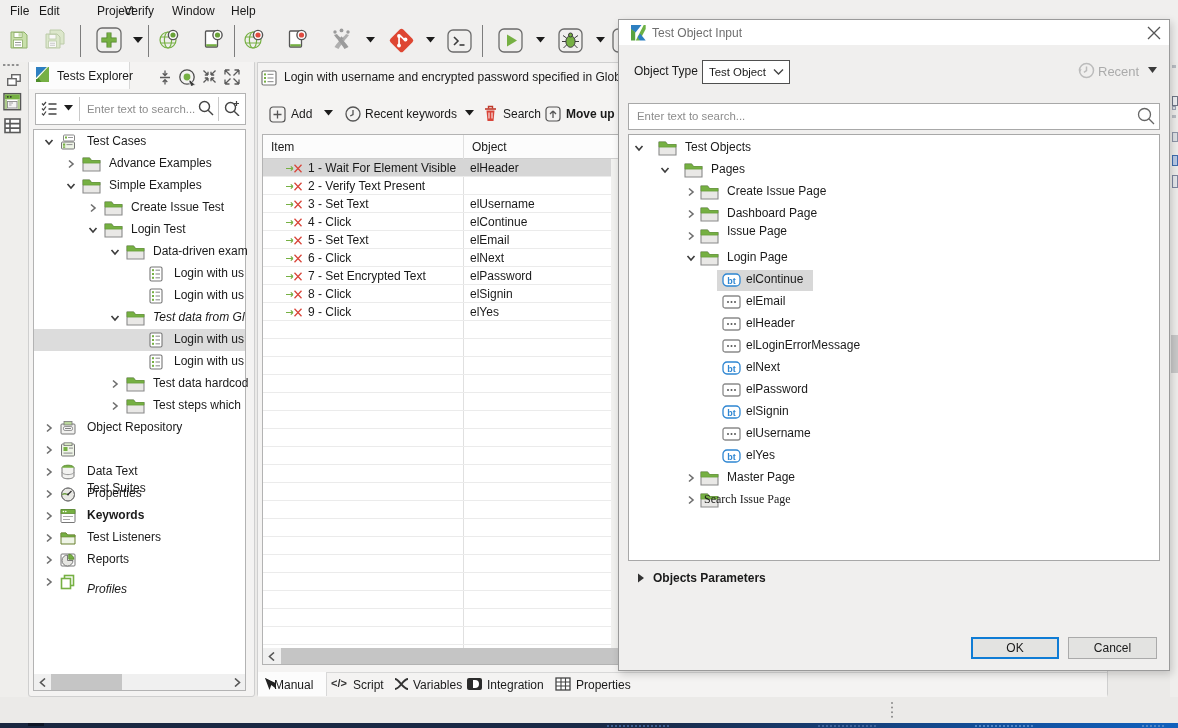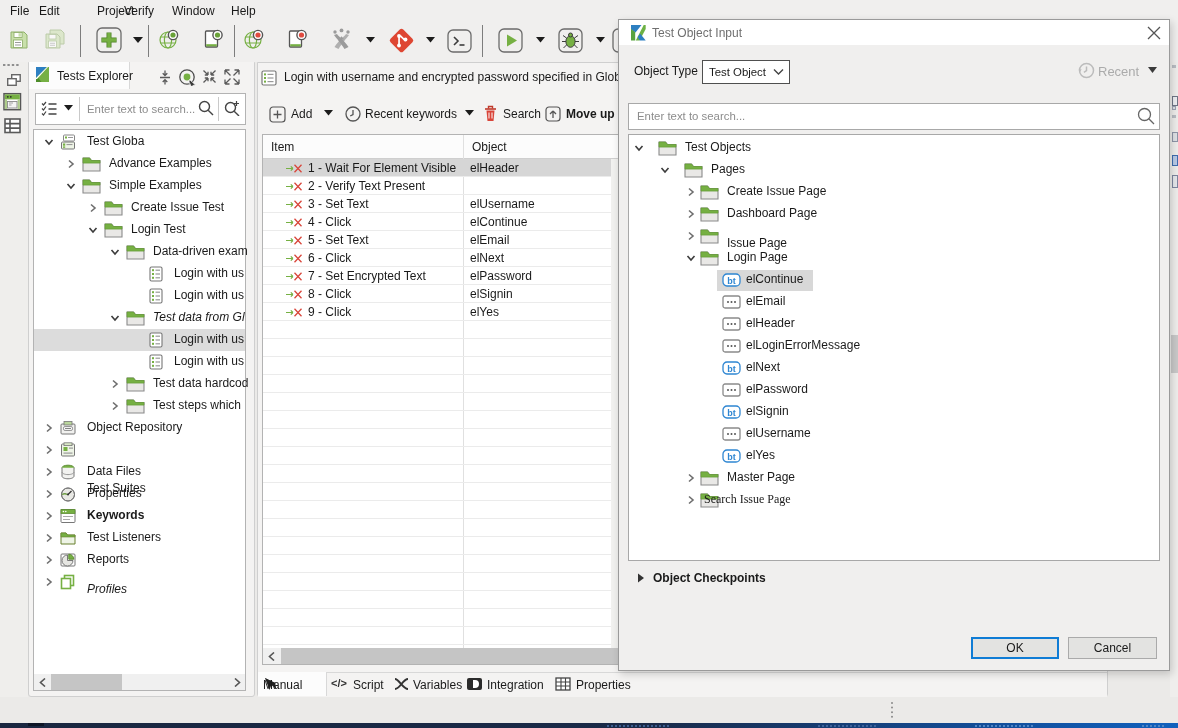--- a/index.html
+++ b/index.html
@@ -216,21 +216,21 @@
   </svg>
 <svg class="abs" style="left:60px;top:134px" width="16" height="16" viewBox="0 0 16 16">
     <rect x="3.5" y="1" width="11" height="6" rx="1" fill="#fff" stroke="#888"></rect>
     <rect x="5" y="2.5" width="2" height="2" fill="#76b043"></rect>
     <rect x="8" y="3" width="5" height="1" fill="#999"></rect>
     <rect x="1.5" y="8" width="13" height="7" rx="1" fill="#eef4e6" stroke="#777"></rect>
     <rect x="3" y="9.5" width="2.2" height="2.2" fill="#76b043"></rect>
     <rect x="6.5" y="10" width="6" height="1.1" fill="#999"></rect>
     <rect x="3" y="12.4" width="2.2" height="1.4" fill="#76b043"></rect>
   </svg>
-<div class="abs row" style="left:87px;top:134px;">Test Globa</div>
+<div class="abs row" style="left:87px;top:134px;">Test Cases</div>
 <svg class="abs" style="left:66px;top:159px" width="10" height="10" viewBox="0 0 10 10">
     <path d="M3 1.5l4 3.5-4 3.5" fill="none" stroke="#6e6e6e" stroke-width="1.6"></path>
   </svg>
 <svg class="abs" style="left:82px;top:156px" width="19" height="16" viewBox="0 0 19 16">
     <path d="M1 2h6.5l2 2.5H18v10.5H1z" fill="#e9e8e6" stroke="#8a8a8a" stroke-width="1.1"></path>
     <path d="M1 2h6.5l2 2.5H18v2.6H1z" fill="#76b043" stroke="#649c35" stroke-width="0.7"></path>
   </svg>
 <div class="abs row" style="left:109px;top:156px;">Advance Examples</div>
 <svg class="abs" style="left:66px;top:181px" width="10" height="10" viewBox="0 0 10 10">
     <path d="M1.5 3l3.5 4 3.5-4" fill="none" stroke="#3c3c3c" stroke-width="1.6"></path>
@@ -353,21 +353,21 @@
   </svg>
 <div class="abs row" style="left:87px;top:442px;margin-top:39px;">Test Suites</div>
 <svg class="abs" style="left:44px;top:467px" width="10" height="10" viewBox="0 0 10 10">
     <path d="M3 1.5l4 3.5-4 3.5" fill="none" stroke="#6e6e6e" stroke-width="1.6"></path>
   </svg>
 <svg class="abs" style="left:60px;top:464px" width="16" height="16" viewBox="0 0 16 16">
     <ellipse cx="8" cy="3.8" rx="6" ry="2.6" fill="#76b043" stroke="#5d8d33"></ellipse>
     <path d="M2 3.8v8.4c0 1.4 2.7 2.6 6 2.6s6-1.2 6-2.6V3.8" fill="#f2f2f0" stroke="#777"></path>
     <path d="M2 8c0 1.4 2.7 2.6 6 2.6S14 9.4 14 8" fill="none" stroke="#999"></path>
   </svg>
-<div class="abs row" style="left:87px;top:464px;">Data Files</div>
+<div class="abs row" style="left:87px;top:464px;">Data Text</div>
 <svg class="abs" style="left:44px;top:489px" width="10" height="10" viewBox="0 0 10 10">
     <path d="M3 1.5l4 3.5-4 3.5" fill="none" stroke="#6e6e6e" stroke-width="1.6"></path>
   </svg>
 <svg class="abs" style="left:60px;top:486px" width="16" height="16" viewBox="0 0 16 16">
     <circle cx="8" cy="8.5" r="6.5" fill="#e8e8e4" stroke="#777"></circle>
     <path d="M8 8.5A 6.5 6.5 0 0 0 1.5 8.5" fill="#76b043" stroke="#5d8d33"></path>
     <circle cx="8" cy="8.5" r="6.5" fill="none" stroke="#777"></circle>
     <path d="M8 8.5L11.5 5" stroke="#333" stroke-width="1.2"></path>
     <circle cx="8" cy="8.5" r="1" fill="#333"></circle>
   </svg>
@@ -546,21 +546,21 @@
 <svg class="abs" style="left:268px;top:652px" width="8" height="9" viewBox="0 0 8 9">
     <path d="M6 0.5L1.5 4.5L6 8.5" fill="none" stroke="#555" stroke-width="1.6"></path>
   </svg>
 <div class="abs" style="left:281px;top:648px;width:826px;height:16px;background:#c5c5c5;"></div>
 <div class="abs" style="left:258px;top:672px;width:849px;height:24px;background:#f4f3f2;border-top:1px solid #d8d8d8;"></div>
 <div class="abs" style="left:258px;top:672px;width:68px;height:24px;background:#fcfcfc;border-right:1px solid #d8d8d8;"></div>
 <svg class="abs" style="left:264px;top:677px" width="13" height="14" viewBox="0 0 13 14">
     <path d="M1 1l4.5 12 1.8-5 5 4-1.3-6.2z" fill="#222"></path>
     <path d="M1 1l11 6-5.5 1.2z" fill="#222"></path>
   </svg>
-<div class="abs row" style="left:263px;top:678px;">Manual</div>
+<div class="abs row" style="left:274px;top:678px;">Manual</div>
 <div class="abs" style="left:331px;top:677px;width:20px;height:13px;color:#333;font-size:11px;font-weight:bold;">&lt;/&gt;</div>
 <div class="abs row" style="left:353px;top:678px;">Script</div>
 <svg class="abs" style="left:394px;top:678px" width="15" height="12" viewBox="0 0 15 12">
     <path d="M1 1c4 0 8 10 13 10M14 1C9 1 6 11 1 11" stroke="#333" stroke-width="2" fill="none"></path>
   </svg>
 <div class="abs row" style="left:413px;top:678px;">Variables</div>
 <svg class="abs" style="left:466px;top:677px" width="17" height="14" viewBox="0 0 17 14">
     <rect x="1" y="1" width="15" height="12" rx="2" fill="#2b2b2b"></rect>
     <path d="M7 3v8h2a4 4 0 0 0 0-8z" fill="#fff"></path>
   </svg>
@@ -658,21 +658,21 @@
     <path d="M1 2h6.5l2 2.5H18v2.6H1z" fill="#76b043" stroke="#649c35" stroke-width="0.7"></path>
   </svg>
 <div class="abs row" style="left:727px;top:206px;">Dashboard Page</div>
 <svg class="abs" style="left:686px;top:231px" width="10" height="10" viewBox="0 0 10 10">
     <path d="M3 1.5l4 3.5-4 3.5" fill="none" stroke="#6e6e6e" stroke-width="1.6"></path>
   </svg>
 <svg class="abs" style="left:700px;top:228px" width="19" height="16" viewBox="0 0 19 16">
     <path d="M1 2h6.5l2 2.5H18v10.5H1z" fill="#e9e8e6" stroke="#8a8a8a" stroke-width="1.1"></path>
     <path d="M1 2h6.5l2 2.5H18v2.6H1z" fill="#76b043" stroke="#649c35" stroke-width="0.7"></path>
   </svg>
-<div class="abs row" style="left:727px;top:236px;">Issue Page</div>
+<div class="abs row" style="left:727px;top:224px;">Issue Page</div>
 <svg class="abs" style="left:686px;top:253px" width="10" height="10" viewBox="0 0 10 10">
     <path d="M1.5 3l3.5 4 3.5-4" fill="none" stroke="#3c3c3c" stroke-width="1.6"></path>
   </svg>
 <svg class="abs" style="left:700px;top:250px" width="19" height="16" viewBox="0 0 19 16">
     <path d="M1 2h6.5l2 2.5H18v10.5H1z" fill="#e9e8e6" stroke="#8a8a8a" stroke-width="1.1"></path>
     <path d="M1 2h6.5l2 2.5H18v2.6H1z" fill="#76b043" stroke="#649c35" stroke-width="0.7"></path>
   </svg>
 <div class="abs row" style="left:727px;top:250px;">Login Page</div>
 <div class="abs" style="left:717px;top:270px;width:96px;height:21px;background:#d8d8d8;"></div>
 <svg class="abs" style="left:722px;top:273px" width="19" height="14" viewBox="0 0 19 14">
@@ -742,14 +742,14 @@
     <path d="M3 1.5l4 3.5-4 3.5" fill="none" stroke="#6e6e6e" stroke-width="1.6"></path>
   </svg>
 <svg class="abs" style="left:700px;top:492px" width="19" height="16" viewBox="0 0 19 16">
     <path d="M1 2h6.5l2 2.5H18v10.5H1z" fill="#e9e8e6" stroke="#8a8a8a" stroke-width="1.1"></path>
     <path d="M1 2h6.5l2 2.5H18v2.6H1z" fill="#76b043" stroke="#649c35" stroke-width="0.7"></path>
   </svg>
 <div class="abs row" style="left:704px;top:492px;font-family:Liberation Serif, serif;">Search Issue Page</div>
 <svg class="abs" style="left:637px;top:573px" width="8" height="10" viewBox="0 0 8 10">
     <path d="M1 0.5l6 4.5-6 4.5z" fill="#333"></path>
   </svg>
-<div class="abs row" style="left:653px;top:571px;font-weight:bold;">Object Checkpoints</div>
+<div class="abs row" style="left:653px;top:571px;font-weight:bold;">Objects Parameters</div>
 <div class="abs" style="left:971px;top:637px;width:88px;height:22px;background:#e3e3e1;border:2px solid #0f7cd5;box-sizing:border-box;text-align:center;line-height:18px;">OK</div>
 <div class="abs" style="left:1068px;top:637px;width:89px;height:22px;background:#e3e3e1;border:1px solid #aaa;box-sizing:border-box;text-align:center;line-height:20px;">Cancel</div>
 </body></html>

